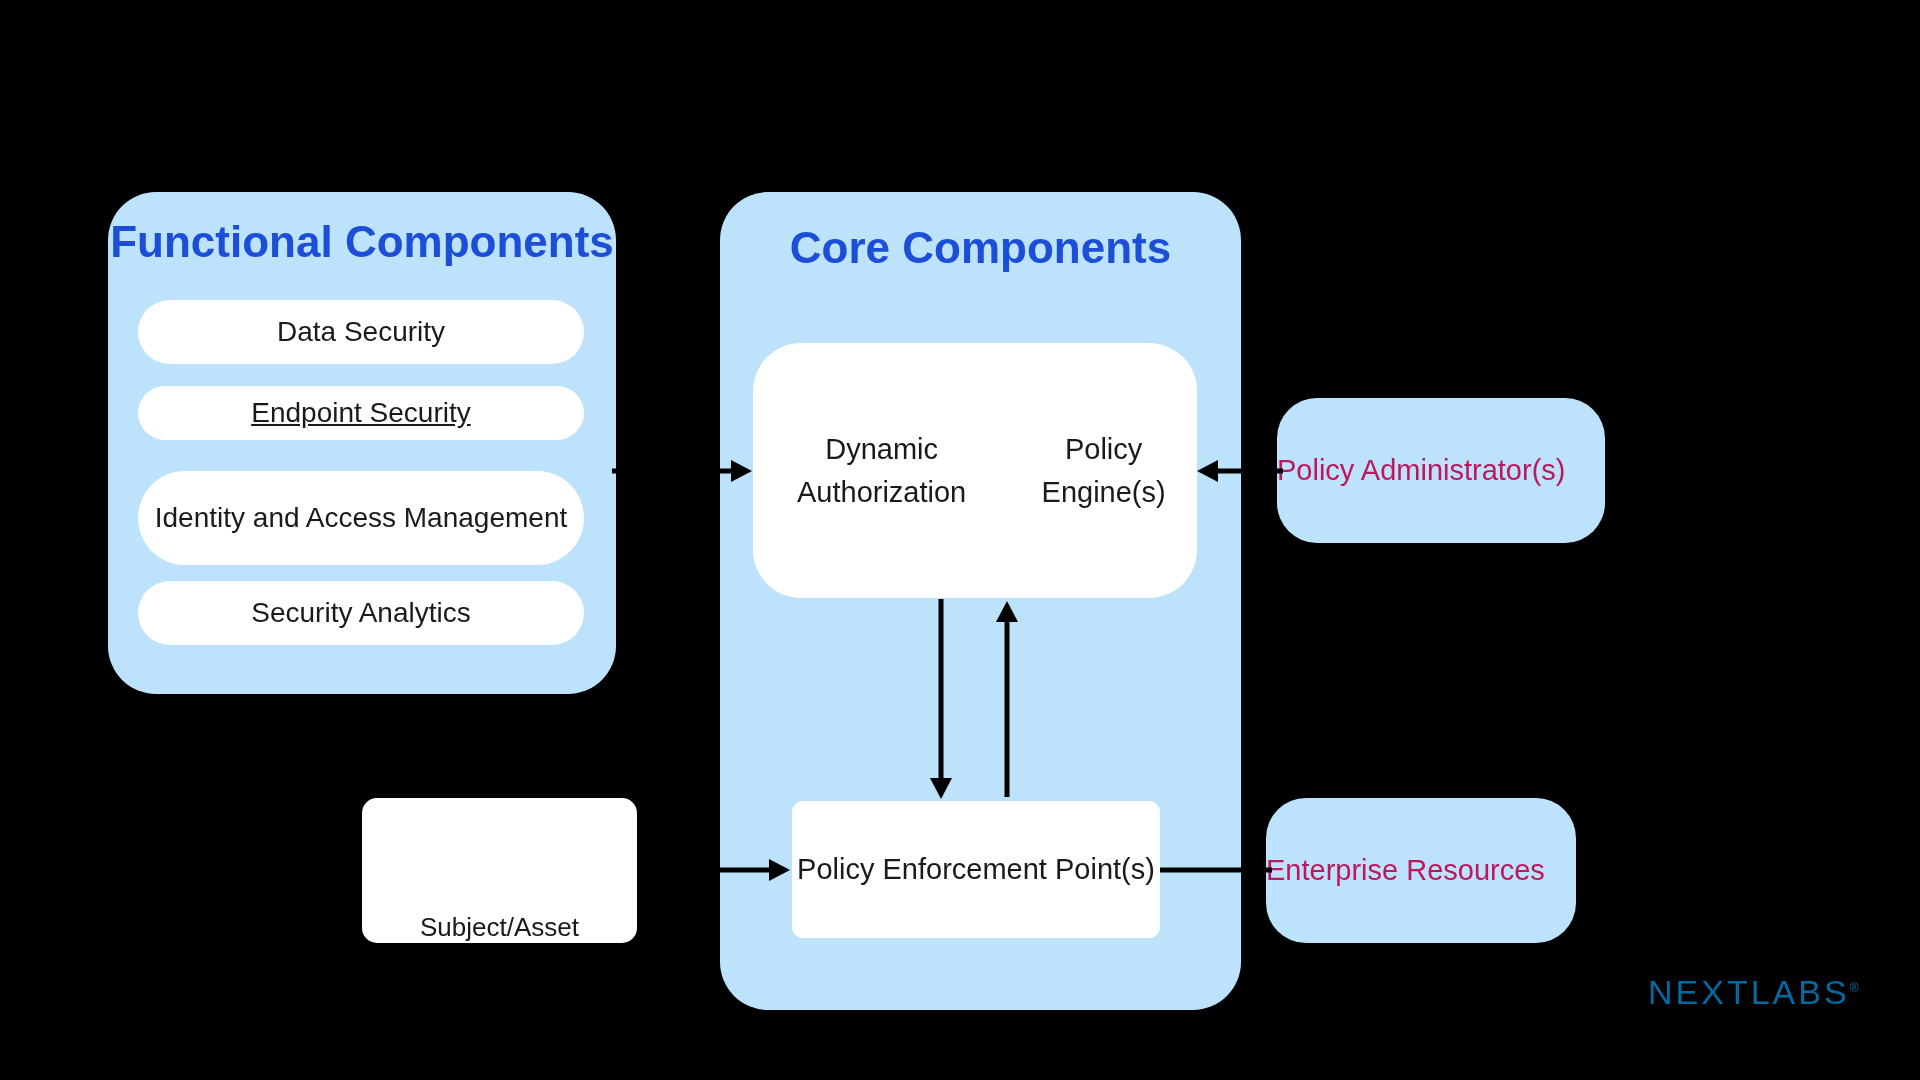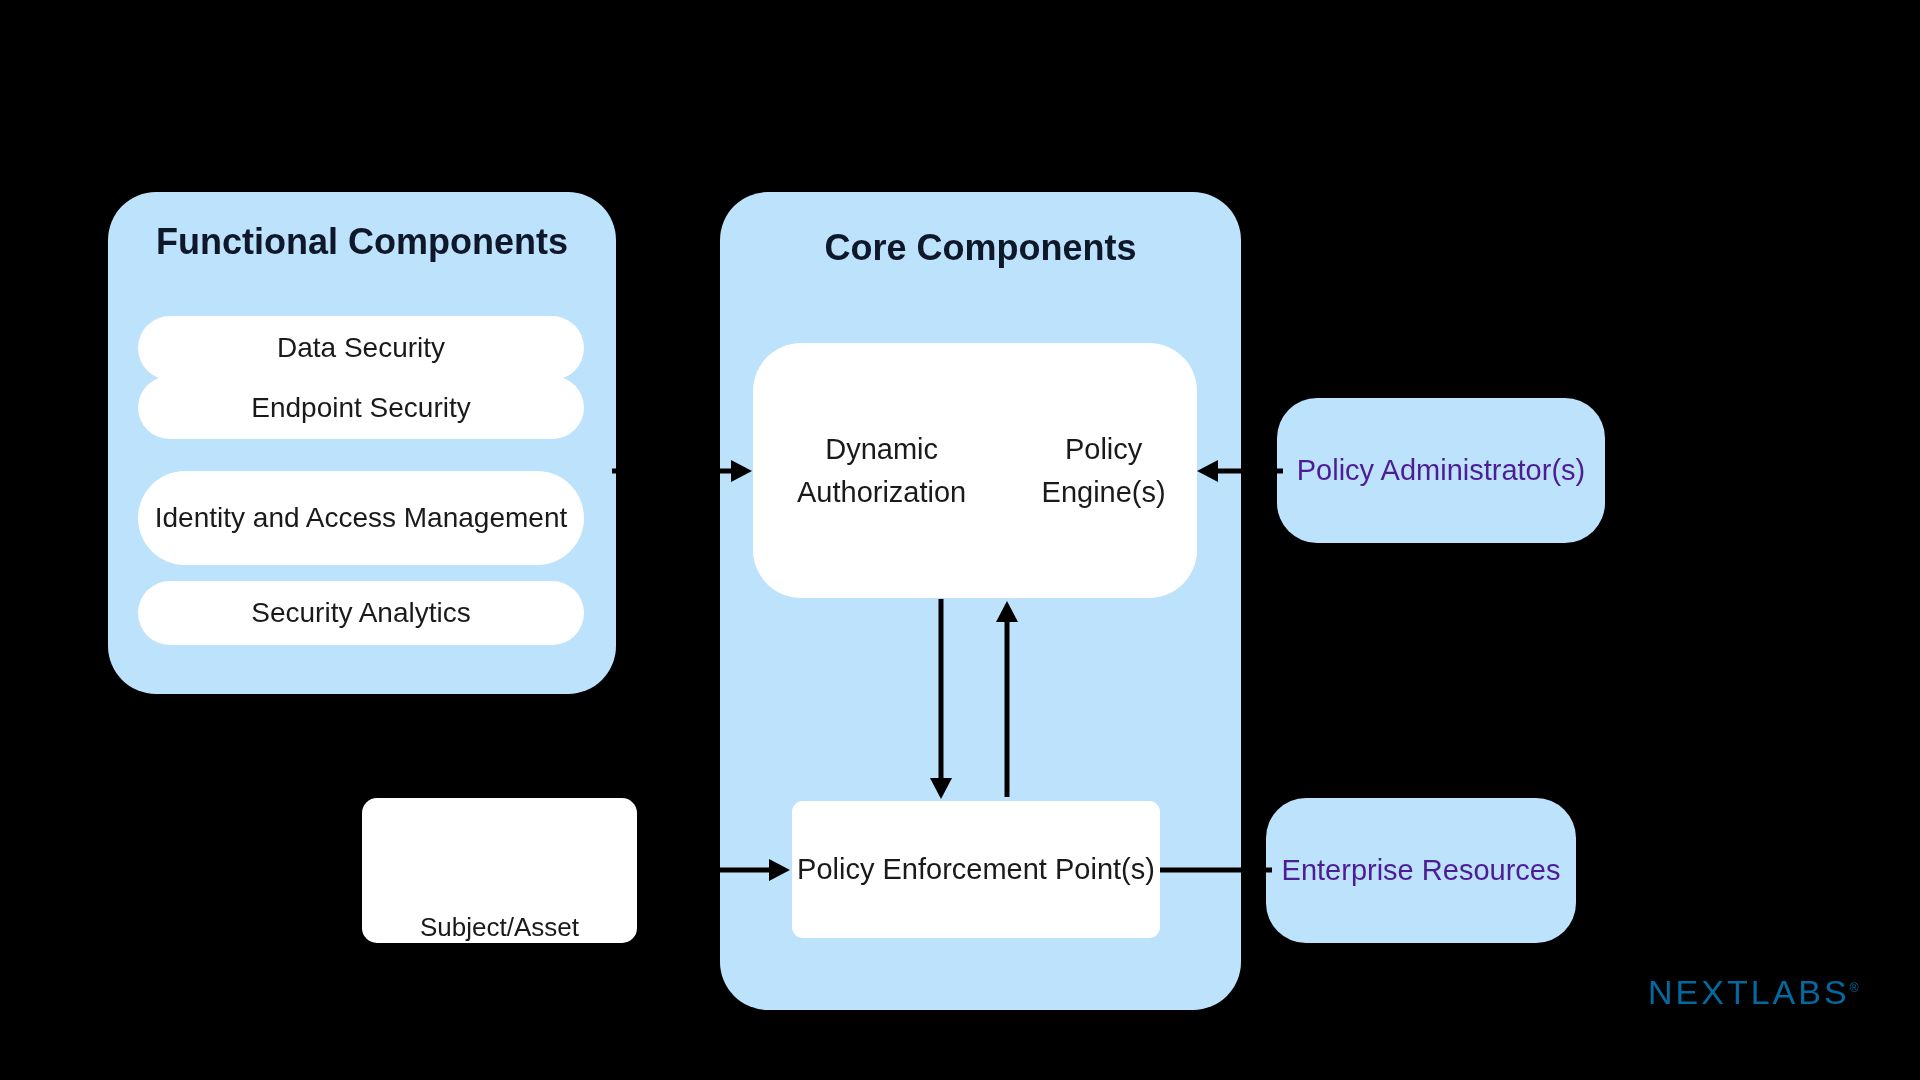--- a/index.html
+++ b/index.html
@@ -19,51 +19,50 @@
     position: absolute;
     background: #BDE2FB;
     border-radius: 48px;
   }
   .panel-title {
     position: absolute;
     left: 0;
     width: 100%;
     text-align: center;
     font-weight: bold;
-    font-size: 36px;
-    color: #0f172a;
+    font-size: 44px;
+    color: #1d4ed8;
     line-height: 48px;
   }
   .card {
     position: absolute;
     background: #FFFFFF;
     display: flex;
     align-items: center;
     justify-content: center;
     text-align: center;
     color: #1A1A1A;
   }
   .bluebox {
     position: absolute;
     background: #BDE2FB;
     display: flex;
     align-items: center;
-    justify-content: center;
     text-align: center;
-    color: #4c1d95;
+    color: #be185d;
   }
   .pill {
     left: 30px;
     width: 446px;
     font-size: 28px;
   }
   #functional-panel { left: 108px; top: 192px; width: 508px; height: 502px; }
   #functional-title { top: 26px; }
-  #pill-data-security      { top: 108px; height: 64px; border-radius: 32px; margin-top: 16px; }
-  #pill-endpoint-security  { top: 184px; height: 63px; border-radius: 32px; }
+  #pill-data-security      { top: 108px; height: 64px; border-radius: 32px; }
+  #pill-endpoint-security  { top: 194px; height: 54px; border-radius: 32px; text-decoration: underline; }
   #pill-iam                { top: 279px; height: 94px; border-radius: 47px; }
   #pill-security-analytics { top: 389px; height: 64px; border-radius: 32px; }
 
   #core-panel { left: 720px; top: 192px; width: 521px; height: 818px; }
   #core-title { top: 32px; }
   #engine-box {
     left: 33px; top: 151px; width: 444px; height: 255px;
     border-radius: 48px; font-size: 29px; line-height: 43px;
   }
   #pep-box {

